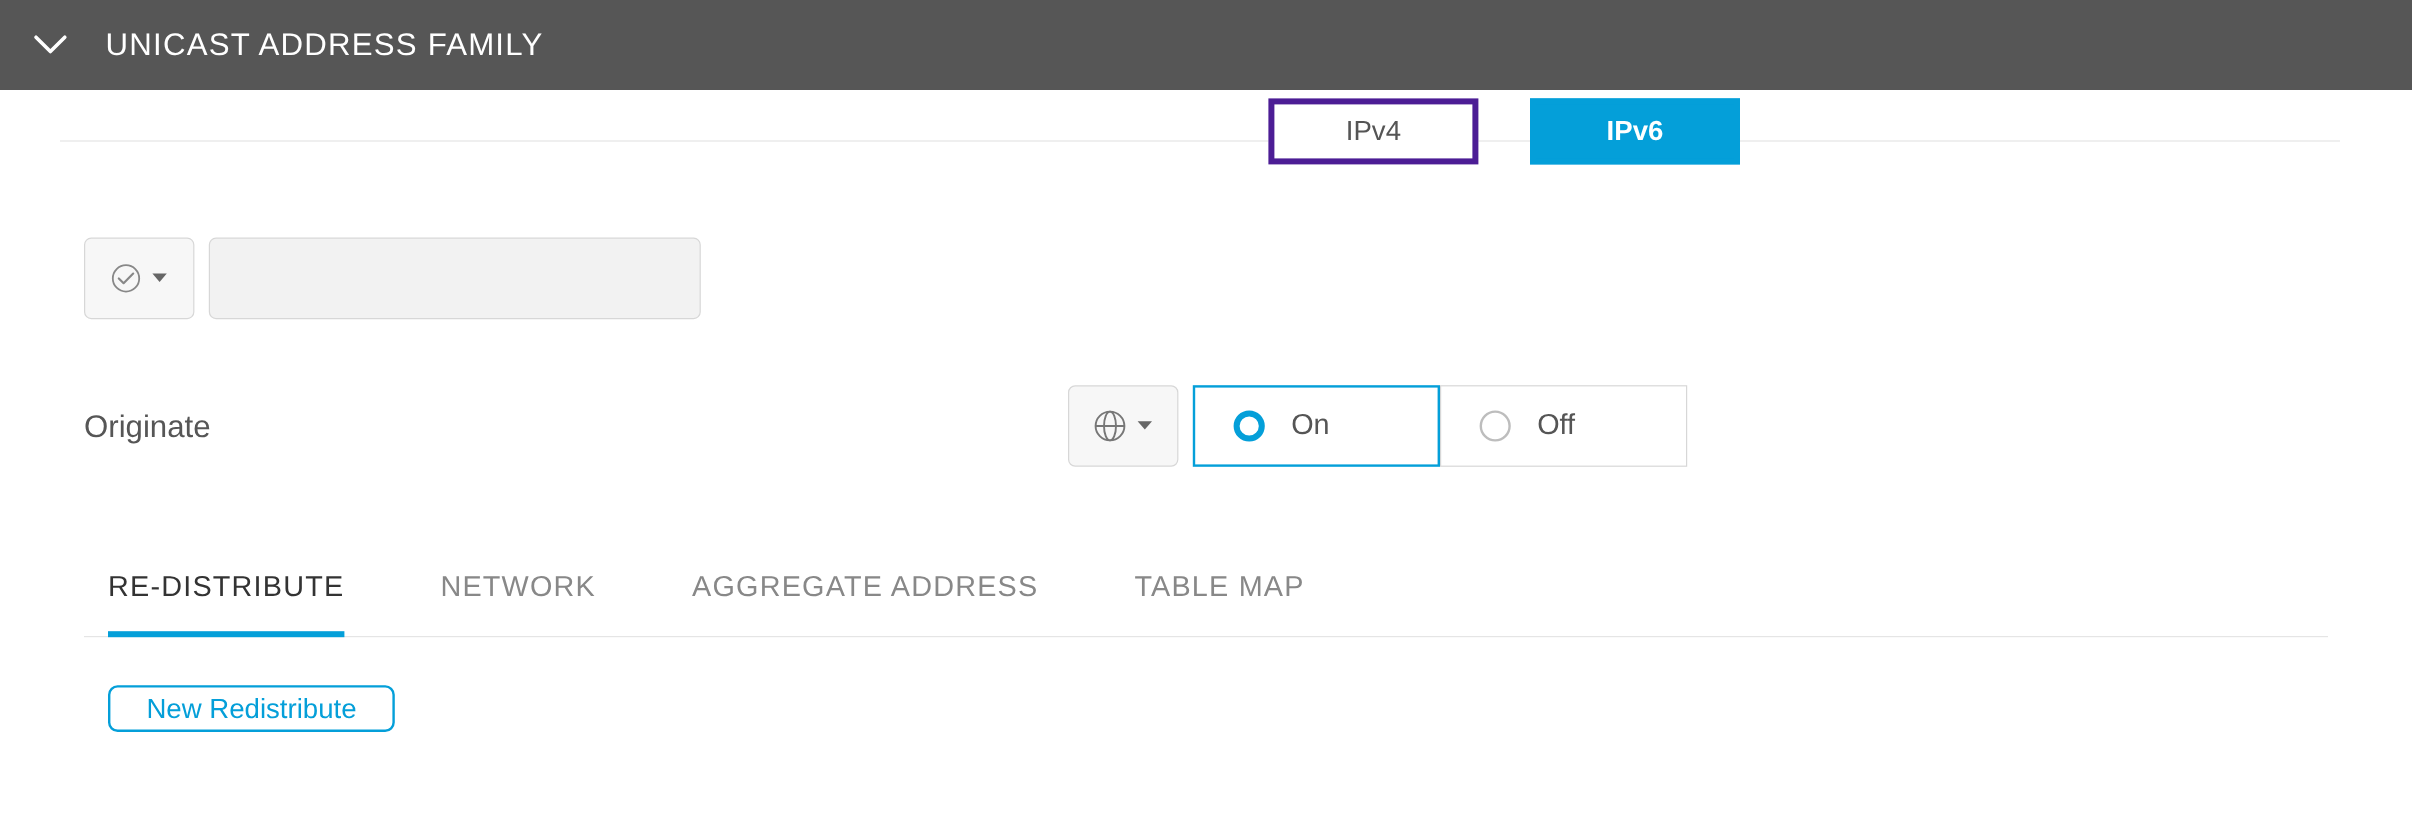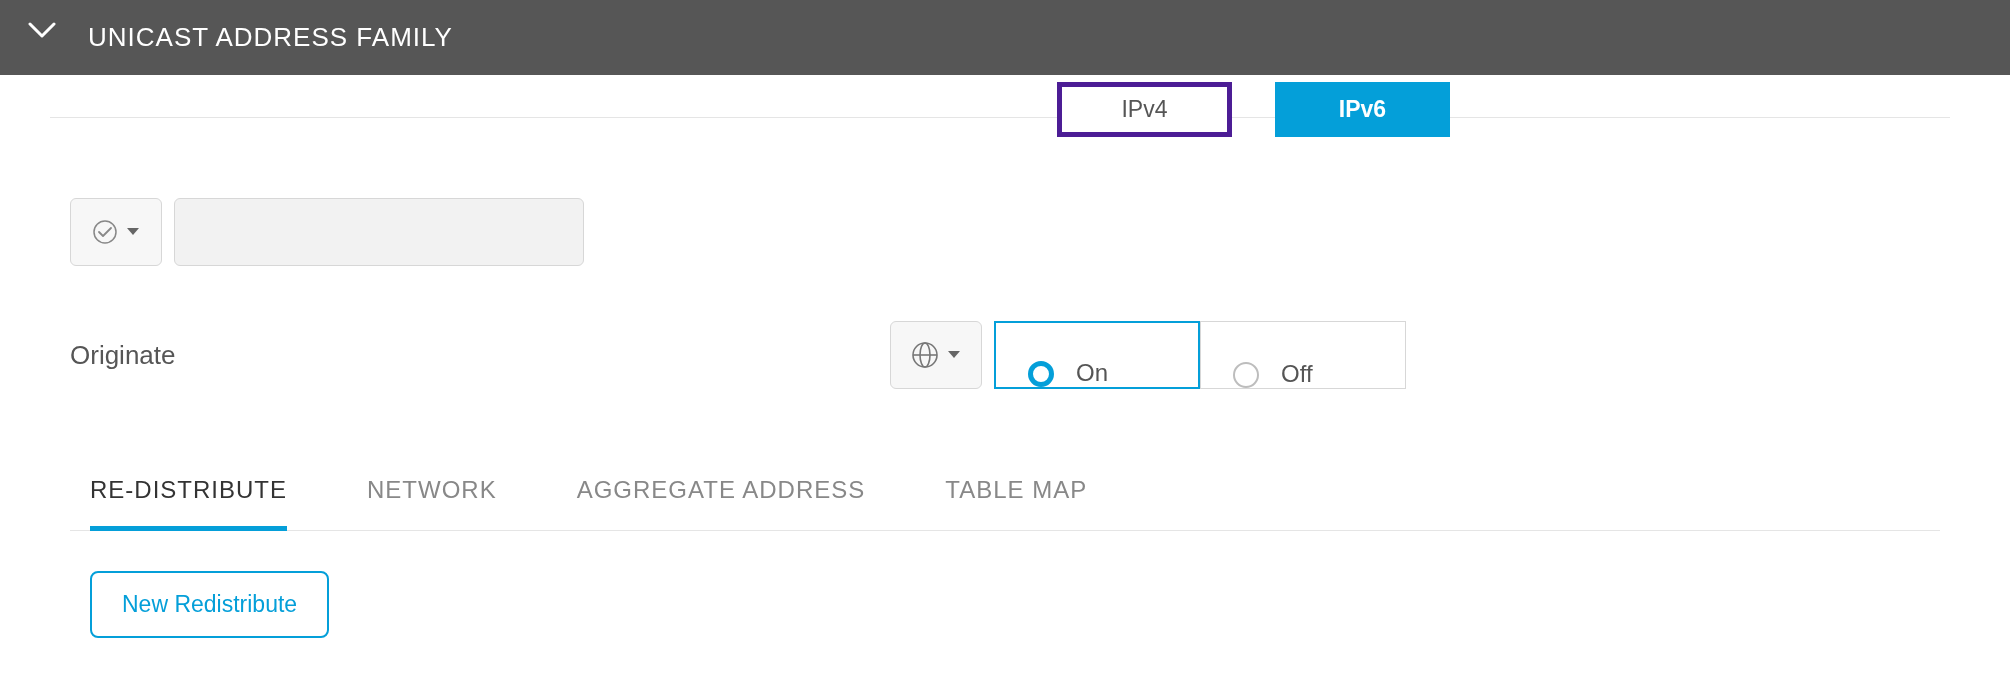--- a/index.html
+++ b/index.html
@@ -6,21 +6,21 @@
   body {
     font-family: -apple-system, BlinkMacSystemFont, "Segoe UI", Arial, sans-serif;
     background: #ffffff;
     color: #333;
     width: 2010px;
   }
   .header {
     background: #565656;
     color: #ffffff;
     display: flex;
-    align-items: flex-start;
+    align-items: center;
     padding: 22px 28px;
     letter-spacing: 0.5px;
   }
   .header svg { margin-right: 32px; flex-shrink:0; }
   .header-title {
     font-size: 26px;
     font-weight: 400;
     letter-spacing: 1px;
   }
   .content {
@@ -95,21 +95,21 @@
   }
   .radio-group {
     display: flex;
     margin-left: 12px;
   }
   .radio-box {
     width: 206px;
     height: 68px;
     border: 1px solid #d7d7d7;
     display: flex;
-    align-items: flex-end;
+    align-items: center;
     justify-content: flex-start;
     gap: 22px;
     padding-left: 32px;
     font-size: 24px;
     color: #555;
     cursor: pointer;
     background:#fff;
   }
   .radio-box.selected {
     border: 2px solid #049fd9;
@@ -159,21 +159,21 @@
     background: #049fd9;
   }
   .actions {
     padding: 40px 0 0 20px;
   }
   .btn-new {
     border: 2px solid #049fd9;
     color: #049fd9;
     background: #fff;
     border-radius: 8px;
-    padding: 18px 30px;
+    padding: 4px 30px;
     font-size: 23px;
     cursor: pointer;
   }
 </style>
 </head>
 <body>
 
 <div class="header">
   <svg width="28" height="18" viewBox="0 0 28 18">
       <path d="M2 2 L14 14 L26 2" stroke="#fff" stroke-width="3" fill="none" stroke-linecap="round" stroke-linejoin="round"></path>

